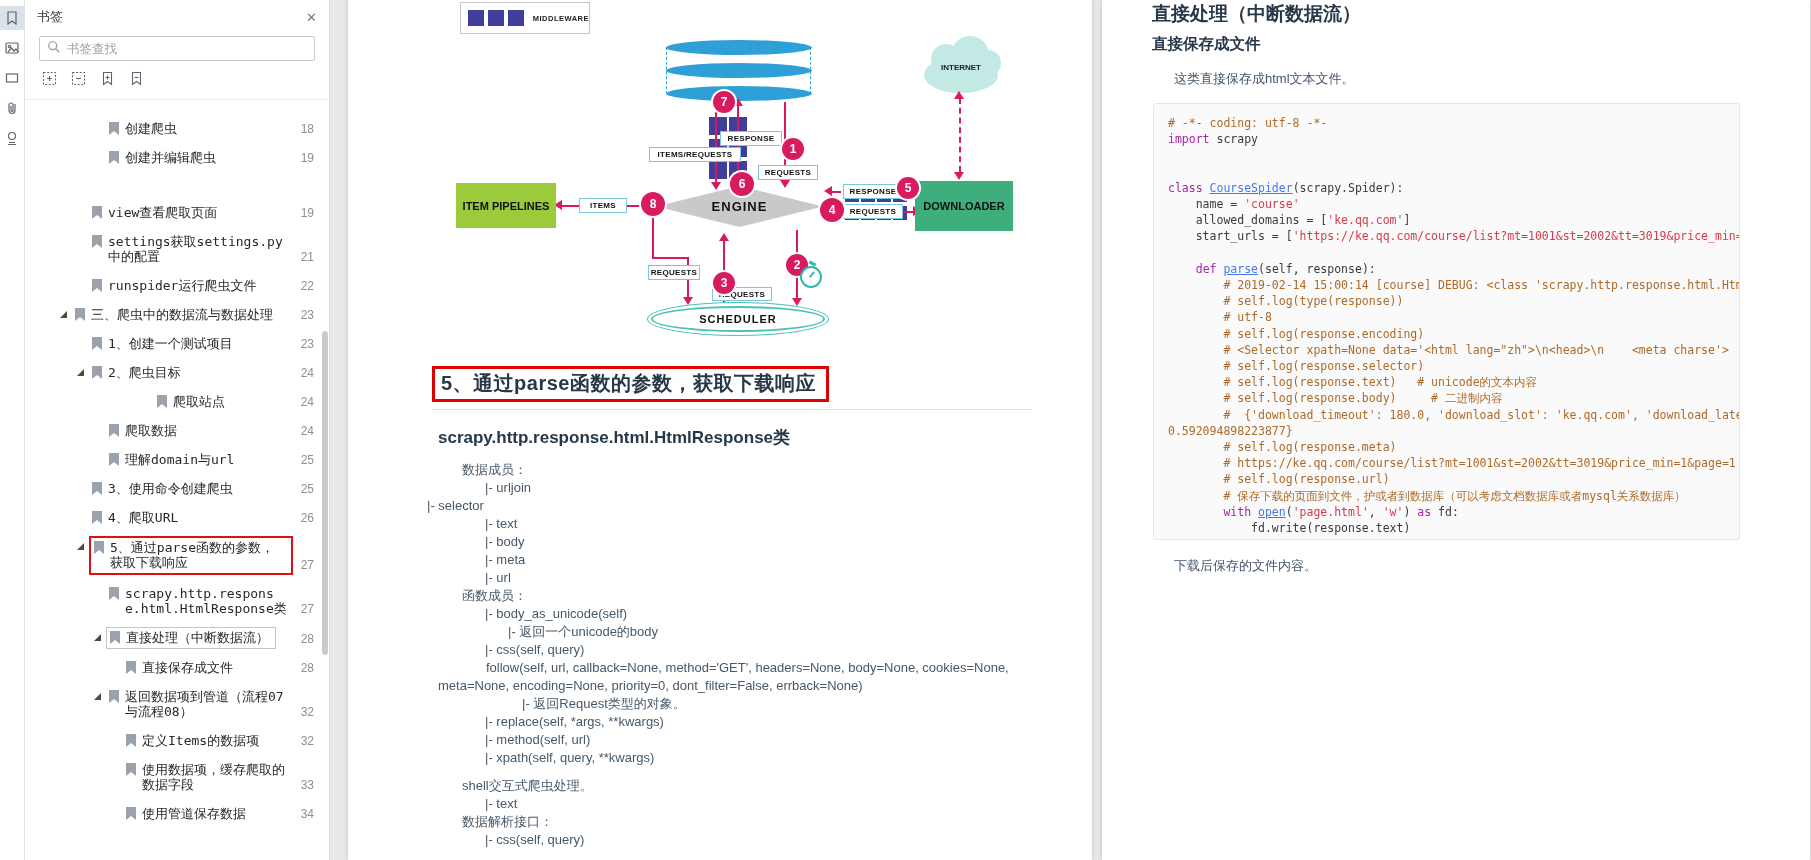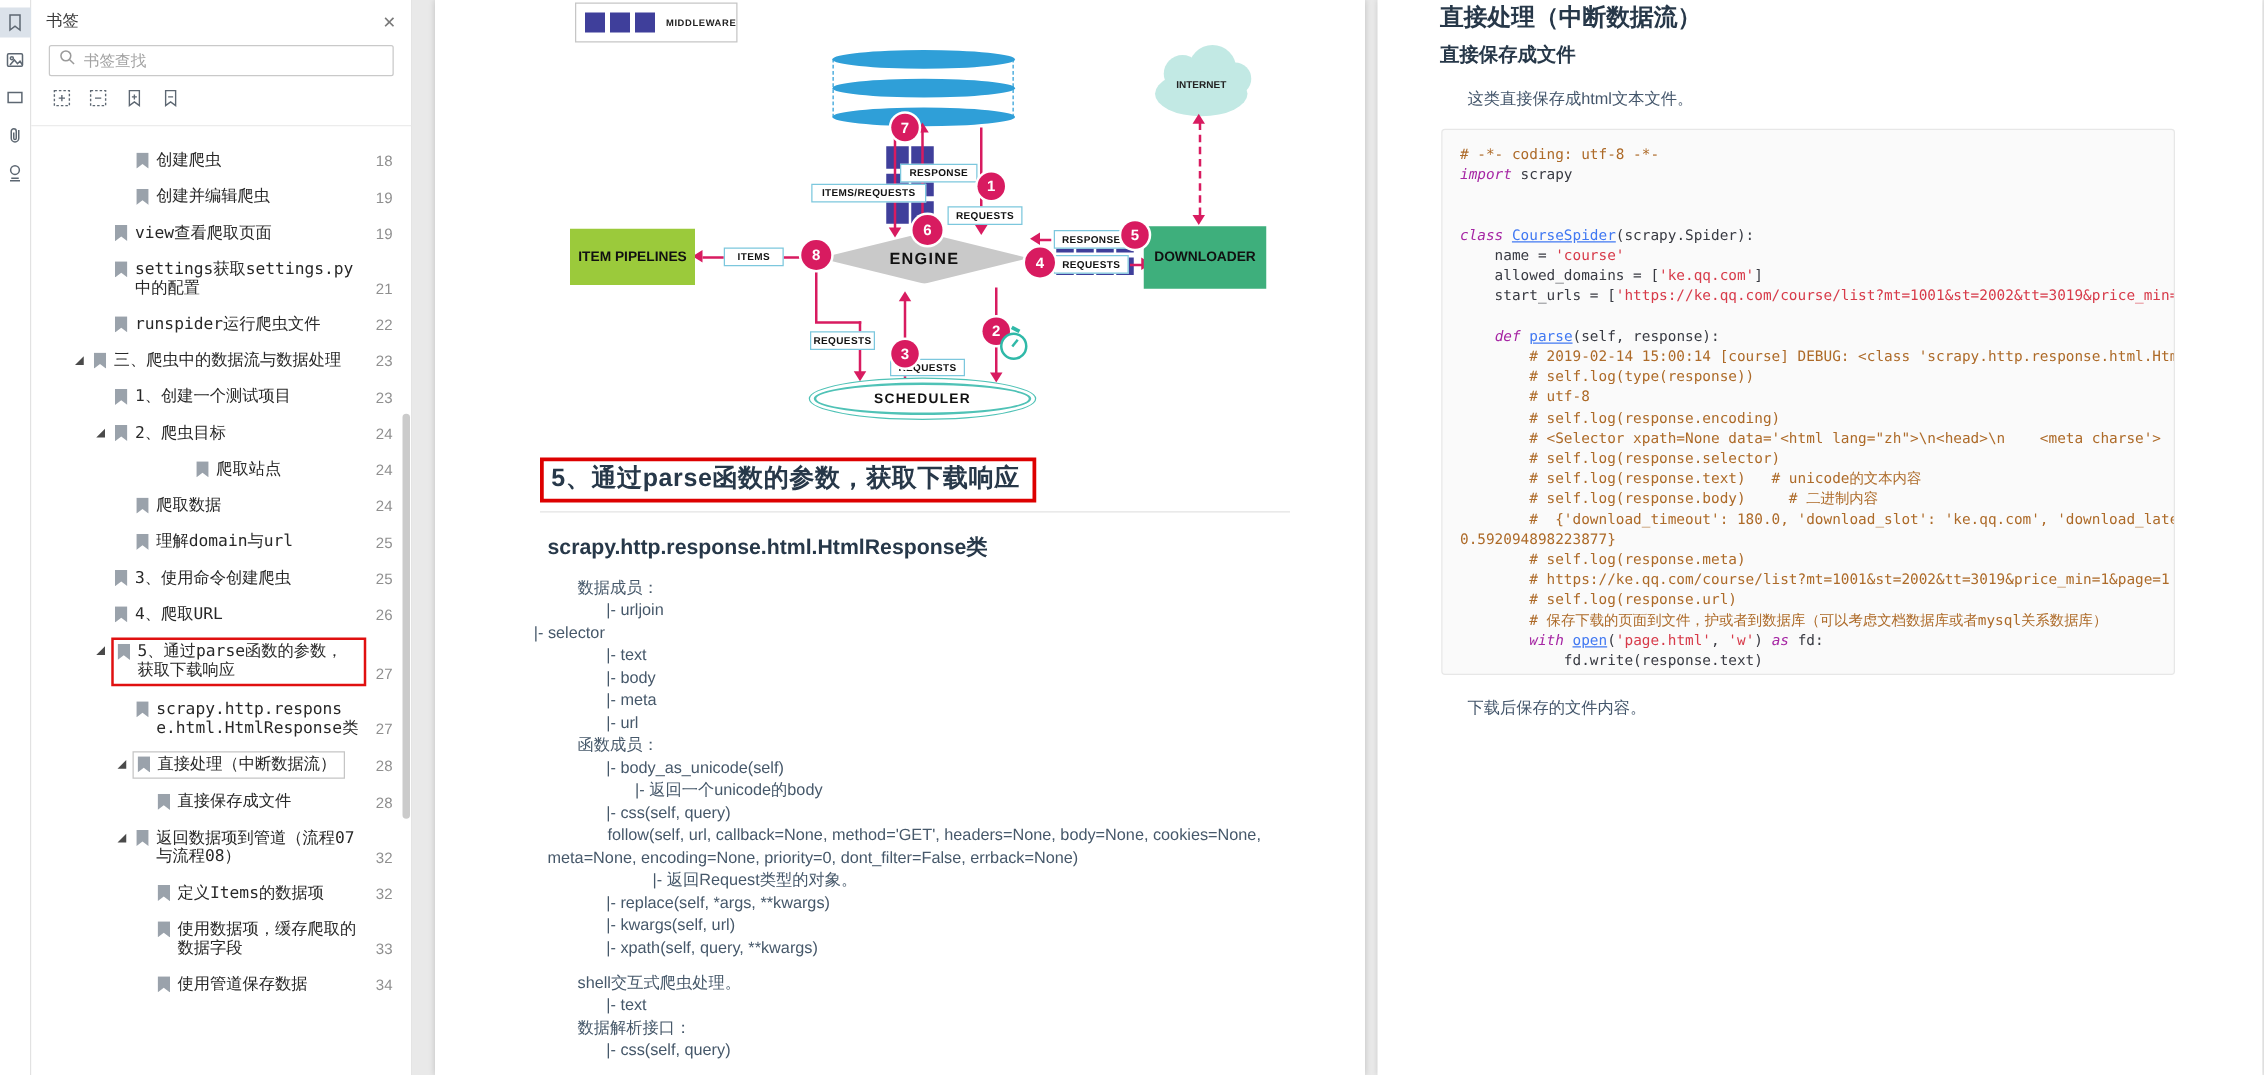--- a/index.html
+++ b/index.html
@@ -80,21 +80,21 @@
 
   
   .rp-h2 { position:absolute; left:50px; top:1px; font-weight:bold; font-size:19px; color:#273849; }
   .rp-h3 { position:absolute; left:50px; top:34px; font-weight:bold; font-size:15.5px; color:#273849; }
   .rp-p1 { position:absolute; left:72px; top:70px; font-size:13px; color:#44566b; }
   .rp-p2 { position:absolute; left:72px; top:557px; font-size:13px; color:#44566b; }
   .code { position:absolute; left:51px; top:103px; width:587px; height:437px; background:#fafafa;
     border:1px solid #e7e7e7; border-radius:3px; padding:11px 14px;
     font:11.5px/16.2px "DejaVu Sans Mono",monospace; color:#383a42; white-space:pre; overflow:hidden; }
   .tok-c { color:#ad6a28; }
-  .tok-k { color:#a626a4;font-style:italic; }
+  .tok-k { color:#a626a4; }
   .tok-n { color:#4078f2;text-decoration:underline; }
   .tok-s { color:#d73a49; }
   .tok-d { color:#383a42; }
 </style>
 </head>
 <body>
 
 <div class="app">
 
   <div class="rail">
@@ -178,21 +178,21 @@
           <span class="bm-page">18</span>
         </div>
         <div class="bm-row" style="padding-left: 67px;">
           <span class="bm-ex"></span>
           <span class="bm-wrap">
             <span class="bm-ic"></span>
             <span class="bm-label">创建并编辑爬虫</span>
           </span>
           <span class="bm-page">19</span>
         </div>
-        <div class="bm-row" style="padding-left: 50px;">
+        <div class="bm-row" style="padding-left: 50px; margin-top: 26px;">
           <span class="bm-ex"></span>
           <span class="bm-wrap">
             <span class="bm-ic"></span>
             <span class="bm-label">view查看爬取页面</span>
           </span>
           <span class="bm-page">19</span>
         </div>
         <div class="bm-row" style="padding-left: 50px;">
           <span class="bm-ex"></span>
           <span class="bm-wrap">
@@ -455,21 +455,21 @@
           <div class="m-line" style="padding-left: 137px;">|- meta</div>
           <div class="m-line" style="padding-left: 137px;">|- url</div>
           <div class="m-line" style="padding-left: 114px;">函数成员：</div>
           <div class="m-line" style="padding-left: 137px;">|- body_as_unicode(self)</div>
           <div class="m-line" style="padding-left: 160px;">|- 返回一个unicode的body</div>
           <div class="m-line" style="padding-left: 137px;">|- css(self, query)</div>
           <div class="m-line" style="padding-left: 138px;">follow(self, url, callback=None, method='GET', headers=None, body=None, cookies=None,</div>
           <div class="m-line" style="padding-left: 90px;">meta=None, encoding=None, priority=0, dont_filter=False, errback=None)</div>
           <div class="m-line" style="padding-left: 174px;">|- 返回Request类型的对象。</div>
           <div class="m-line" style="padding-left: 137px;">|- replace(self, *args, **kwargs)</div>
-          <div class="m-line" style="padding-left: 137px;">|- kwargs(self, url)</div>
+          <div class="m-line" style="padding-left: 137px;">|- method(self, url)</div>
           <div class="m-line" style="padding-left: 137px;">|- xpath(self, query, **kwargs)</div>
           <div class="m-line gap" style="padding-left: 114px;">shell交互式爬虫处理。</div>
           <div class="m-line" style="padding-left: 137px;">|- text</div>
           <div class="m-line" style="padding-left: 114px;">数据解析接口：</div>
           <div class="m-line" style="padding-left: 137px;">|- css(self, query)</div>
         </div>
     </section>
 
     <section class="page page-right">
       <div class="rp-h2">直接处理（中断数据流）</div>

